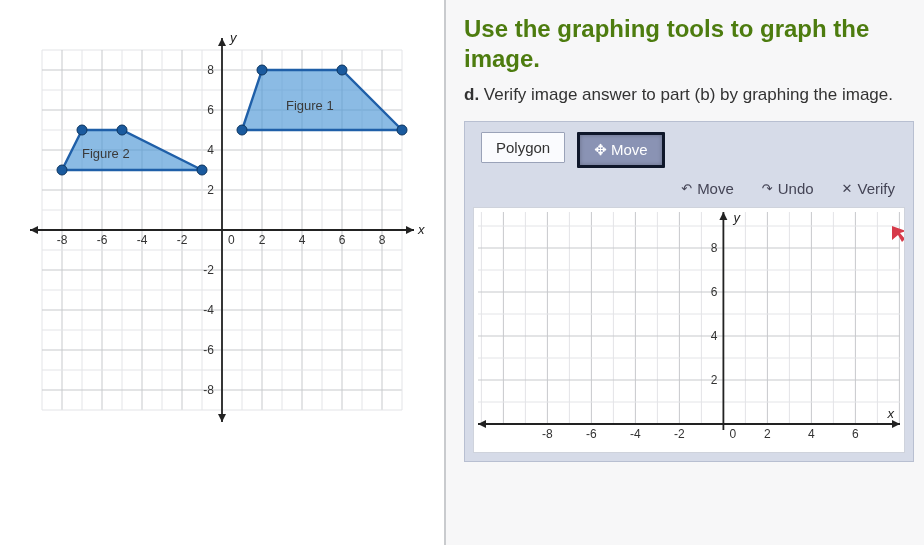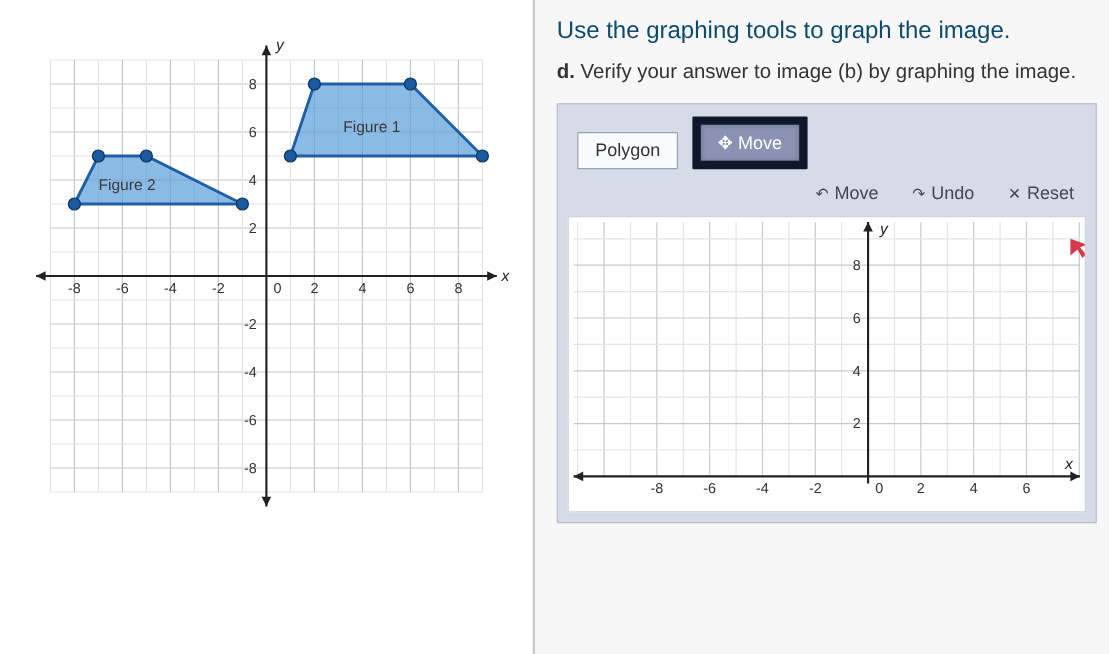--- a/index.html
+++ b/index.html
@@ -1,25 +1,25 @@
 <!DOCTYPE html>
 <html><head>
 <meta charset="utf-8">
 <style>
 *{box-sizing:border-box;margin:0;padding:0}
 body{font-family:Arial,Helvetica,sans-serif;background:#e8e9eb;width:924px;height:545px;overflow:hidden;display:flex}
 .left-pane{width:460px;height:545px;background:#fff;padding:20px 10px;display:flex;align-items:flex-start;justify-content:center;border-right:2px solid #c9cbce}
 .right-pane{flex:1;background:#f7f7f8;padding:14px 10px 0 18px;display:flex;flex-direction:column}
-.instr-title{font-size:20px;font-weight:normal;color:#0c4a6e;margin-bottom:10px;line-height:1.25}
+.instr-title{font-size:24px;font-weight:bold;color:#4d7c0f;margin-bottom:10px;line-height:1.25}
 .part-label{font-size:17px;color:#333;margin-bottom:14px;line-height:1.35}
 .part-label b{font-weight:bold}
 .tool-panel{background:#d6dbe8;border:1px solid #b8bfd1;padding:10px 8px 8px 8px}
-.tool-row1{display:flex;gap:12px;align-items:flex-end;margin-bottom:8px;padding-left:8px}
+.tool-row1{display:flex;gap:12px;align-items:flex-start;margin-bottom:8px;padding-left:8px}
 .tool-btn{background:#fafbfe;border:1px solid #9aa2b8;padding:6px 14px;font-size:15px;color:#333;cursor:pointer;border-radius:1px}
-.tool-btn.selected{background:#8a93b4;color:#fff;border:7px solid #0f172a;box-shadow:inset 0 0 4px rgba(0,0,0,.25)}
+.tool-btn.selected{background:#8a93b4;color:#fff;border:3px solid #0f172a;box-shadow:inset 0 0 4px rgba(0,0,0,.25)}
 .tool-row2{display:flex;justify-content:flex-end;gap:28px;align-items:center;padding:4px 10px 8px 0;font-size:15px;color:#554}
 .tool-act{display:flex;align-items:center;gap:5px;cursor:pointer;color:#445}
 .tool-act .ic{font-size:13px}
 .mini-graph-wrap{background:#fff;border:1px solid #cfd3dc;margin-top:2px}
 svg text{font-family:Arial,Helvetica,sans-serif}
 .grid-line{stroke:#c7c9cc;stroke-width:1}
 .grid-line-minor{stroke:#e3e4e7;stroke-width:1}
 .axis{stroke:#222;stroke-width:1.8}
 .tick-lbl{font-size:12px;fill:#333}
 .axis-lbl{font-size:13px;fill:#222;font-style:italic}
@@ -108,21 +108,21 @@
       <circle cx="110" cy="110" r="5" class="pt"></circle>
       <circle cx="190" cy="150" r="5" class="pt"></circle>
       <text x="70" y="138" class="fig-lbl">Figure 2</text>
     </svg>
 </div>
 
 <div class="right-pane">
   <div class="instr-title">Use the graphing tools to graph the image.</div>
   <div class="part-label">
     <b>d.</b>
-    <span>Verify your answer to image (b) by graphing the image.</span>
+    <span>Verify image answer to part (b) by graphing the image.</span>
   </div>
 
   <div class="tool-panel">
     <div class="tool-row1">
       <button class="tool-btn">Polygon</button>
       <button class="tool-btn selected">
         <span>✥</span>
         <span>Move</span>
       </button>
     </div>
@@ -130,21 +130,21 @@
       <div class="tool-act">
         <span class="ic">↶</span>
         <span>Move</span>
       </div>
       <div class="tool-act">
         <span class="ic">↷</span>
         <span>Undo</span>
       </div>
       <div class="tool-act">
         <span class="ic">✕</span>
-        <span>Reset</span>
+        <span>Verify</span>
       </div>
     </div>
     <div class="mini-graph-wrap">
       <svg id="mini-graph" width="430" height="240">
           <line x1="7.399999999999977" y1="4" x2="7.399999999999977" y2="216" class="grid-line-minor"></line>
           <line x1="29.399999999999977" y1="4" x2="29.399999999999977" y2="216" class="grid-line"></line>
           <line x1="51.39999999999998" y1="4" x2="51.39999999999998" y2="216" class="grid-line-minor"></line>
           <line x1="73.39999999999998" y1="4" x2="73.39999999999998" y2="216" class="grid-line"></line>
           <line x1="95.39999999999998" y1="4" x2="95.39999999999998" y2="216" class="grid-line-minor"></line>
           <line x1="117.39999999999998" y1="4" x2="117.39999999999998" y2="216" class="grid-line"></line>

